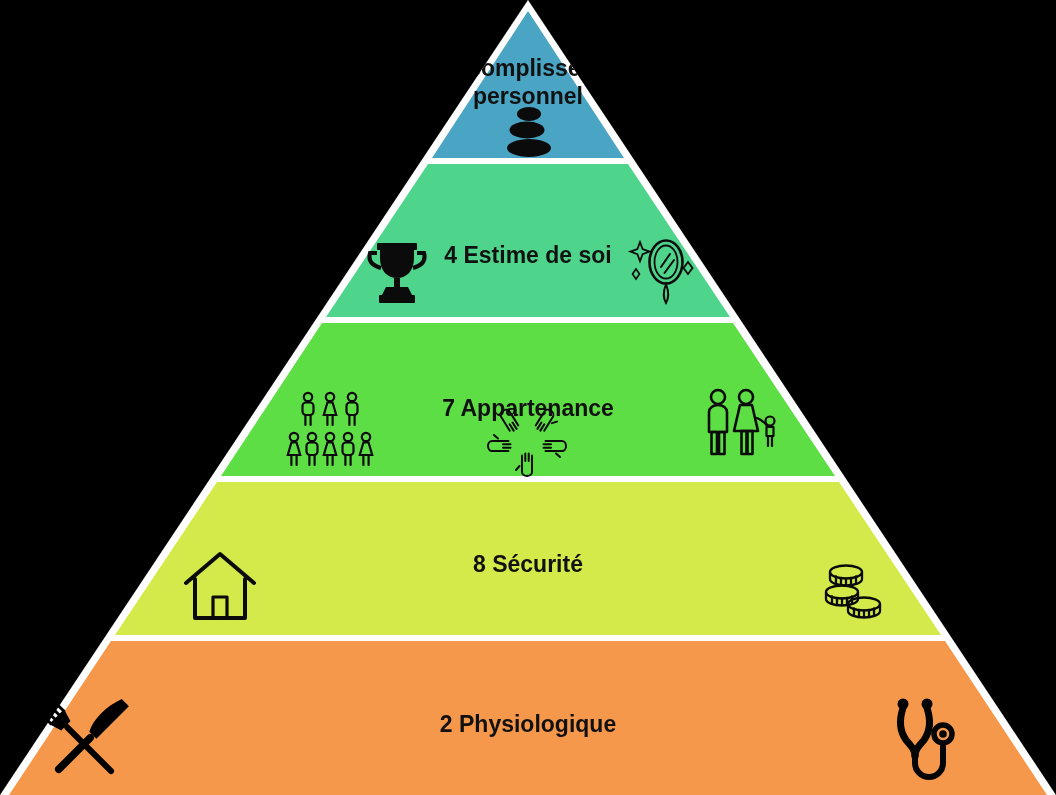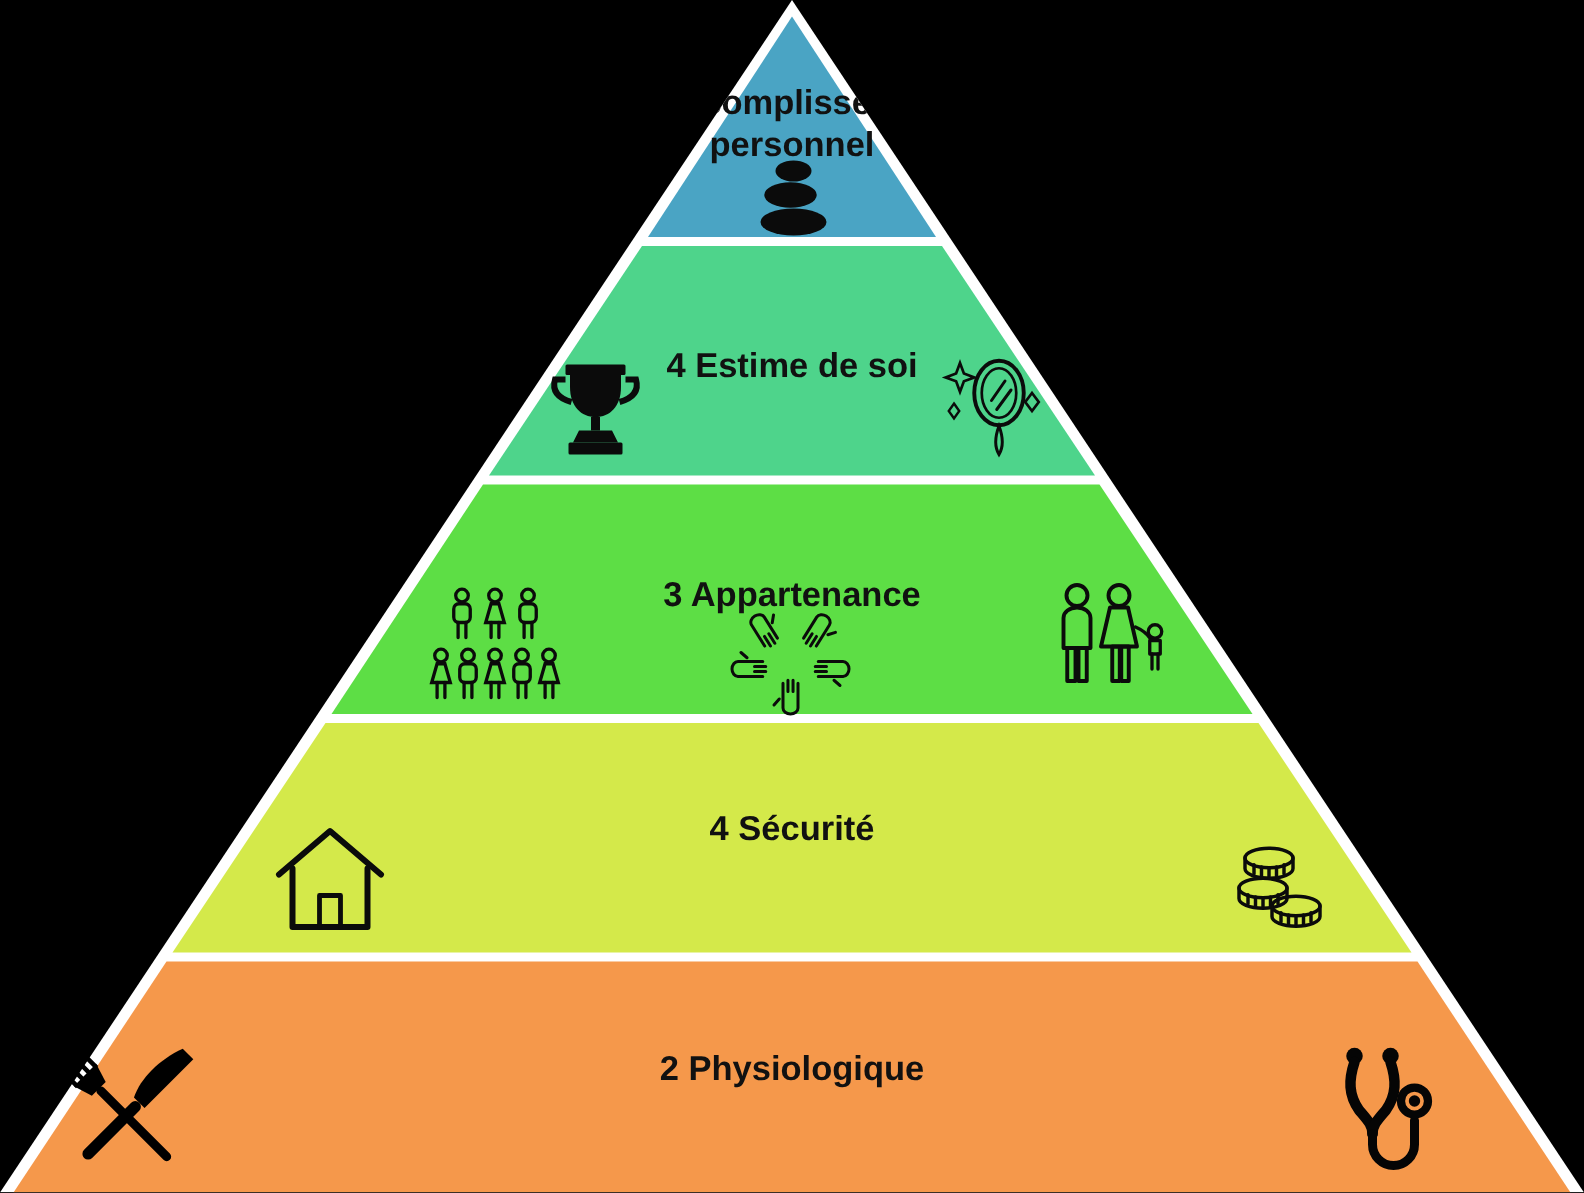--- a/index.html
+++ b/index.html
@@ -3,21 +3,21 @@
 <meta charset="utf-8">
 <style>
   html,body{margin:0;padding:0;background:#000;}
   .canvas{
     position:relative;width:1056px;height:795px;background:#000;
     font-family:"Liberation Sans","DejaVu Sans",sans-serif;overflow:hidden;
   }
   .bg-svg{position:absolute;left:0;top:0;width:1056px;height:795px;}
   .label{
     position:absolute;left:0;width:1056px;text-align:center;
-    font-size:23px;font-weight:700;color:#111;letter-spacing:0;
+    font-size:23px;font-weight:700;color:#111;letter-spacing:0;margin-top:12px;
   }
   .lvl5-clip{
     position:absolute;left:0;top:0;width:1056px;height:795px;
     clip-path:polygon(528px 0px,1056px 795px,0px 795px);
   }
   .lvl5-text{
     position:absolute;left:0;top:54px;width:1056px;text-align:center;
     font-size:23px;font-weight:700;color:#111;line-height:28px;
   }
   .icon{position:absolute;}
@@ -79,21 +79,21 @@
         <ellipse cx="38" cy="26" rx="11.5" ry="16.5" stroke-width="1.8"></ellipse>
         <path d="M33 31 L42 18 M36.5 37 L46 24" stroke-width="2"></path>
         <path d="M38 48 c-3 8 -3 14 0 19 c3 -5 3 -11 0 -19 z" stroke-width="2"></path>
         <path d="M12 6 l2.6 7 7 2.6 -7 2.6 -2.6 7 -2.6 -7 -7 -2.6 7 -2.6 z" stroke-width="1.8"></path>
         <path d="M8 33 l3.5 5 -3.5 5 -3.5 -5 z" stroke-width="1.6"></path>
         <path d="M60 26 l4.5 6 -4.5 6 -4.5 -6 z" stroke-width="1.8"></path>
       </g>
     </svg>
   </div>
 
-  <div class="label" style="top:383px">3 Appartenance</div>
+  <div class="label" style="top:383px">7 Appartenance</div>
 
   <div class="icon" style="left:286px;top:390px">
     <svg width="88" height="80" viewBox="0 0 88 80">
       <defs>
         <g id="cm" fill="none" stroke="#0b0b0b" stroke-width="2.2" stroke-linecap="round">
           <circle cx="0" cy="5" r="4.2"></circle>
           <rect x="-5.5" y="10.5" width="11" height="12.5" rx="3.5"></rect>
           <path d="M-2.6 23 V33 M2.6 23 V33"></path>
         </g>
         <g id="cw" fill="none" stroke="#0b0b0b" stroke-width="2.2" stroke-linecap="round">
@@ -138,21 +138,21 @@
         <path d="M38 17 h12 l6 26 h-24 z"></path>
         <path d="M39.5 43 h5 v23 h-5 z M45.5 43 h5 v23 h-5 z"></path>
         <path d="M55 30 q7 3 10 8" stroke-width="2.2"></path>
         <circle cx="68" cy="33" r="4.5" stroke-width="2.2"></circle>
         <path d="M64.5 39 h7 v9 h-7 z" stroke-width="2.2"></path>
         <path d="M66 48 v10 M70 48 v10" stroke-width="2.2"></path>
       </g>
     </svg>
   </div>
 
-  <div class="label" style="top:539px">4 Sécurité</div>
+  <div class="label" style="top:539px">8 Sécurité</div>
 
   <div class="icon" style="left:182px;top:550px">
     <svg width="76" height="72" viewBox="0 0 76 72">
       <g fill="none" stroke="#0b0b0b" stroke-linejoin="round" stroke-linecap="round">
         <path d="M4 33 L38 4 L72 33" stroke-width="4"></path>
         <path d="M13 29 V68 H63 V29" stroke-width="4"></path>
         <path d="M31 68 V47 H45 V68" stroke-width="3.2"></path>
       </g>
     </svg>
   </div>

